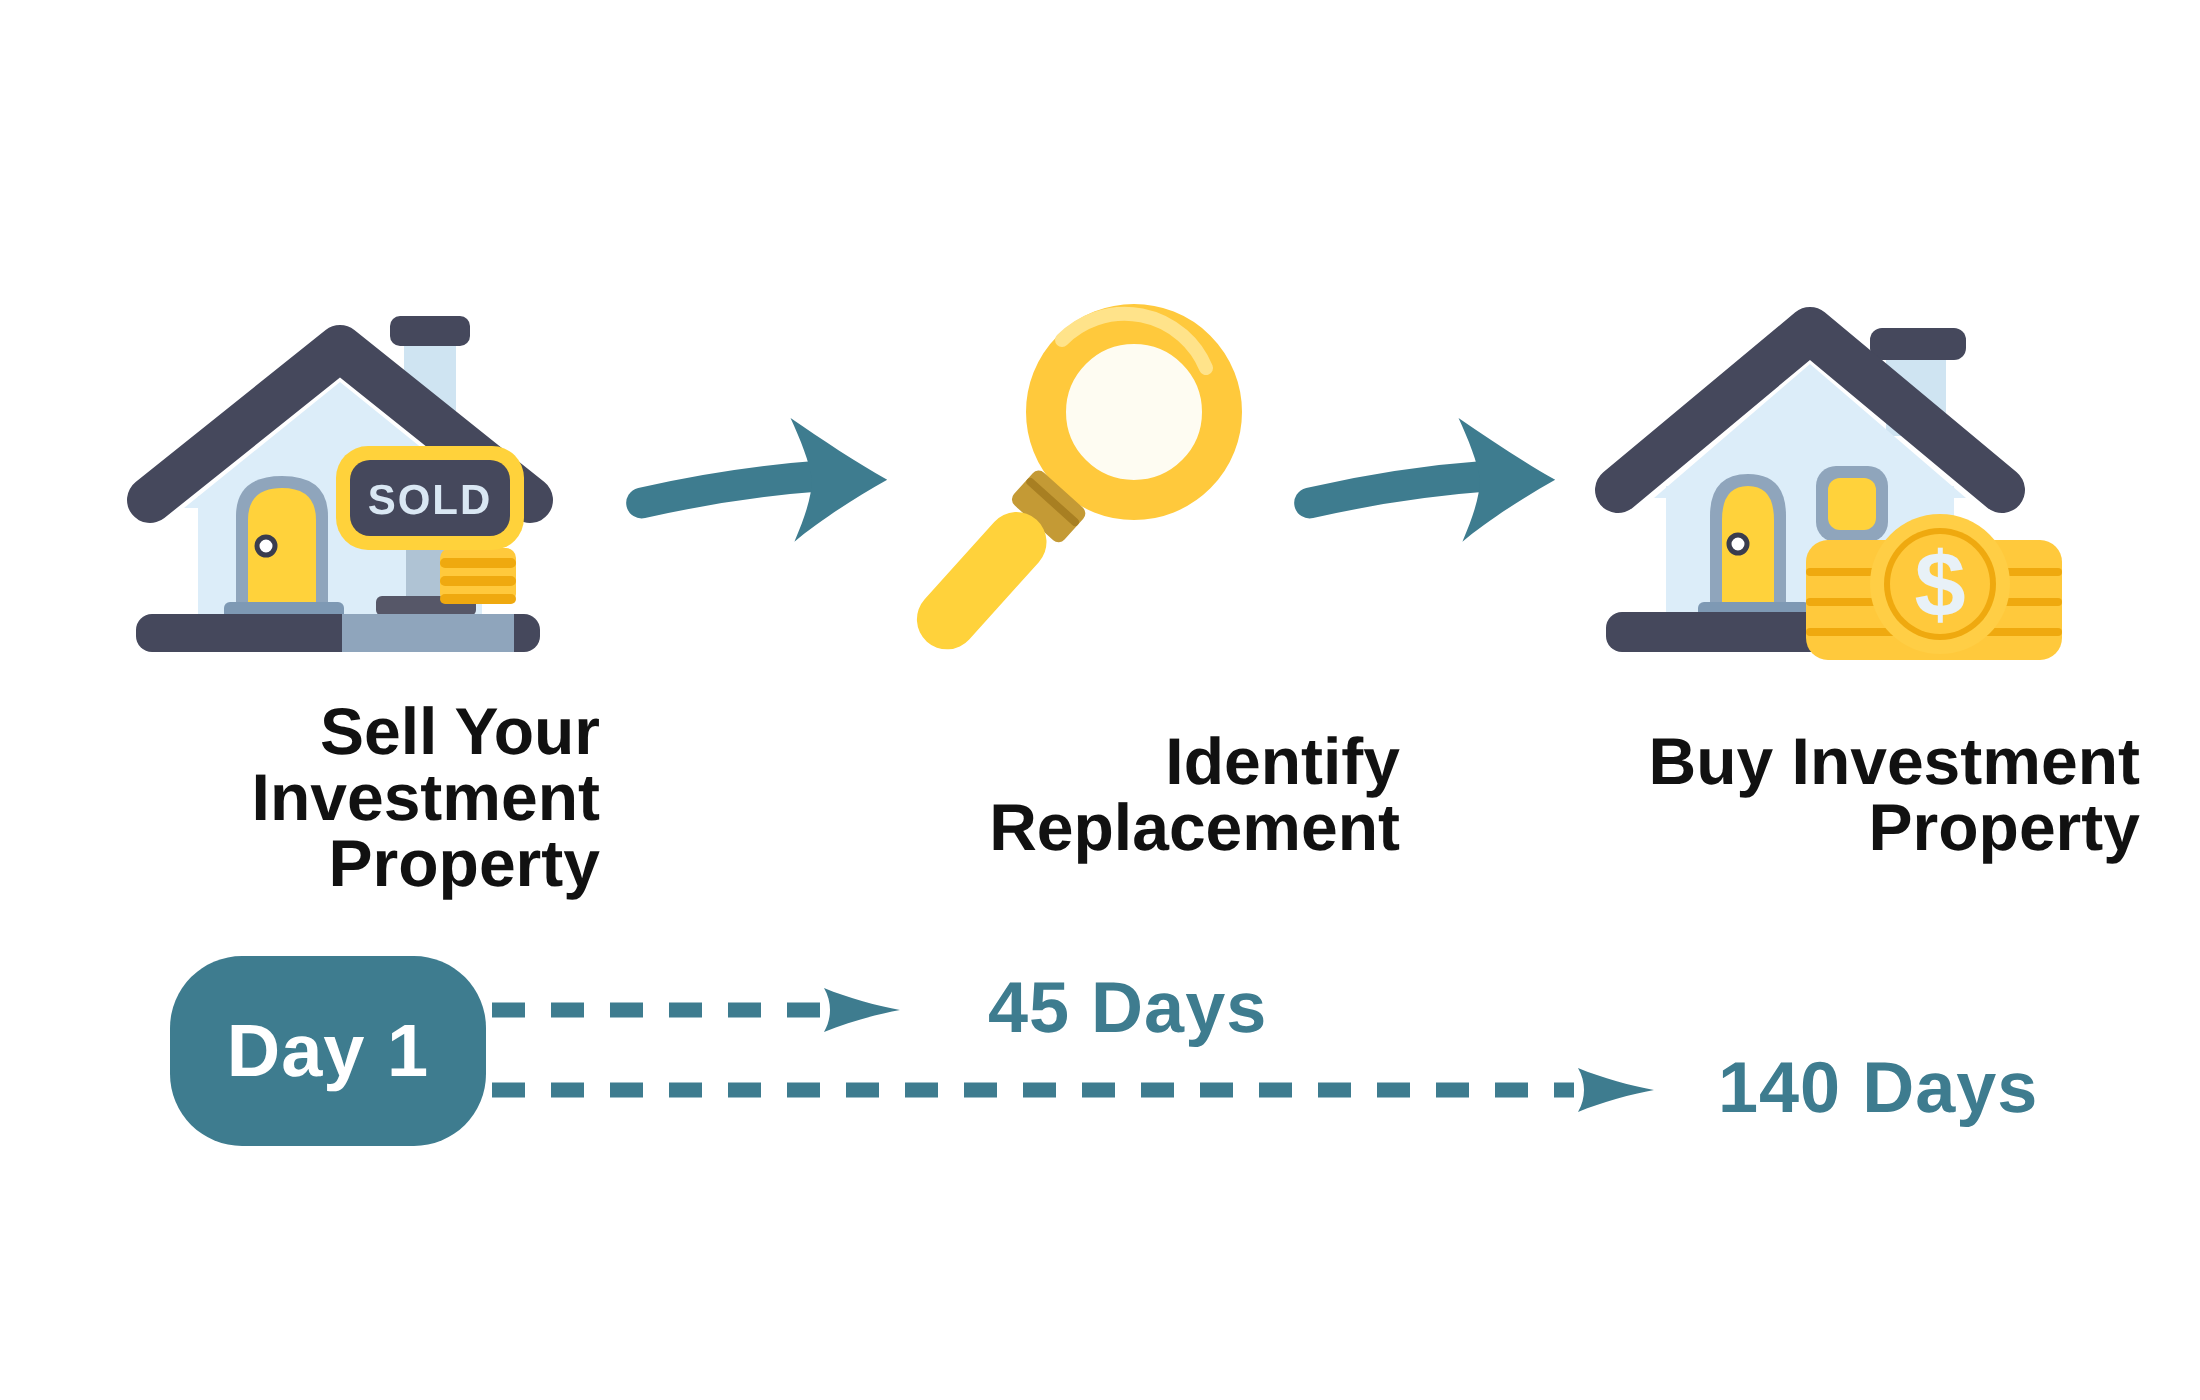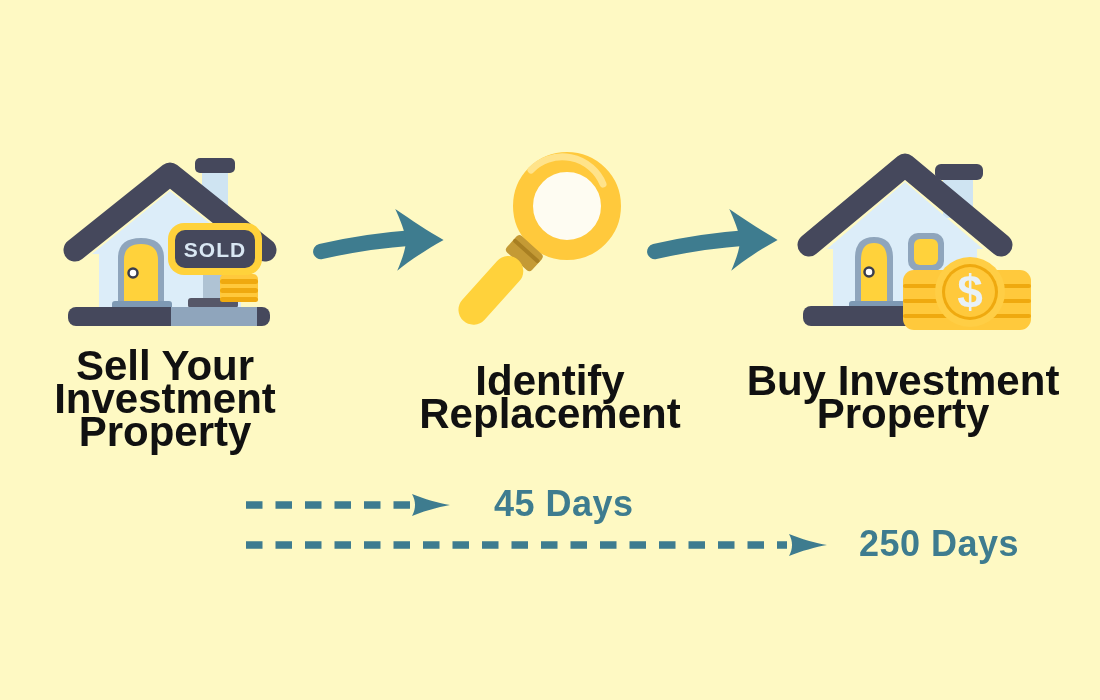--- a/index.html
+++ b/index.html
@@ -3,27 +3,27 @@
 <meta charset="utf-8">
 <style>
   :root{
     --teal:#3E7C8F; --yellow:#FFC93C; --yellow-door:#FFD23B; --yellow-deep:#EFA90F;
     --dark:#45485C; --dark-deep:#3A3D4E; --body-blue:#DCEDF9; --chimney-blue:#CFE4F2;
     --frame-blue:#8FA5BC; --sill-blue:#7E99B4; --sign-text:#D9E7F3; --ink:#111111;
     --credit-ink:#212121; --gold-band:#C49A35; --coin-face:#FFC93C;
   }
   *{margin:0;padding:0;box-sizing:border-box;}
   body{background:#e8e8e8;font-family:"Liberation Sans","DejaVu Sans",sans-serif;}
-  .canvas{position:relative;width:1100px;height:700px;background:#fef9c3;overflow:hidden;margin:0 auto;}
+  .canvas{position:relative;width:1100px;height:700px;background:#ffffff;overflow:hidden;margin:0 auto;}
   .abs{position:absolute;}
   svg{display:block;overflow:visible;}
   svg text{font-family:"Liberation Sans","DejaVu Sans",sans-serif;}
   .step-label{
-    position:absolute;text-align:center;font-weight:700;color:var(--ink);
-    font-size:42px;line-height:33px;white-space:pre-line;letter-spacing:0px;
+    position:absolute;text-align:right;font-weight:700;color:var(--ink);
+    font-size:33px;line-height:33px;white-space:pre-line;letter-spacing:0px;
   }
   .milestone-label{
     position:absolute;font-weight:700;color:var(--teal);
     font-size:36px;line-height:40px;letter-spacing:0.5px;white-space:nowrap;margin-left:32px;
   }
   .day-badge{
     position:absolute;left:85px;top:478px;width:158px;height:95px;
     background:var(--teal);border-radius:36px;display:flex;align-items:center;justify-content:center;
     color:#ffffff;font-weight:700;font-size:37px;letter-spacing:0.5px;
   }
@@ -139,27 +139,30 @@
   </svg>
 
   <div class="step-label" style="left:30px;top:349px;width:270px">Sell Your
 Investment
 Property</div>
   <div class="step-label" style="left:400px;top:364px;width:300px">Identify
 Replacement</div>
   <div class="step-label" style="left:736px;top:364px;width:334px">Buy Investment
 Property</div>
 
+  <div class="day-badge">
+    <span>Day 1</span>
+  </div>
 
   <svg class="abs" style="left:244px;top:493px" width="215" height="24" viewBox="0 0 215 24">
     <line x1="2" y1="12" x2="166" y2="12" stroke="var(--teal)" stroke-width="7.5" stroke-dasharray="16.5 13"></line>
     <path d="M168 1 C180 6 195 10 206 12 C195 14 180 18 168 23 C172 16 172 8 168 1 Z" fill="var(--teal)"></path>
   </svg>
   <div class="milestone-label" style="left:462px;top:484px">45 Days</div>
 
   <svg class="abs" style="left:244px;top:533px" width="590" height="24" viewBox="0 0 590 24">
     <line x1="2" y1="12" x2="543" y2="12" stroke="var(--teal)" stroke-width="7.5" stroke-dasharray="16.5 13"></line>
     <path d="M545 1 C557 6 572 10 583 12 C572 14 557 18 545 23 C549 16 549 8 545 1 Z" fill="var(--teal)"></path>
   </svg>
-  <div class="milestone-label" style="left:827px;top:524px">250 Days</div>
+  <div class="milestone-label" style="left:827px;top:524px">140 Days</div>
 
 
 </div>
 
 </body></html>

